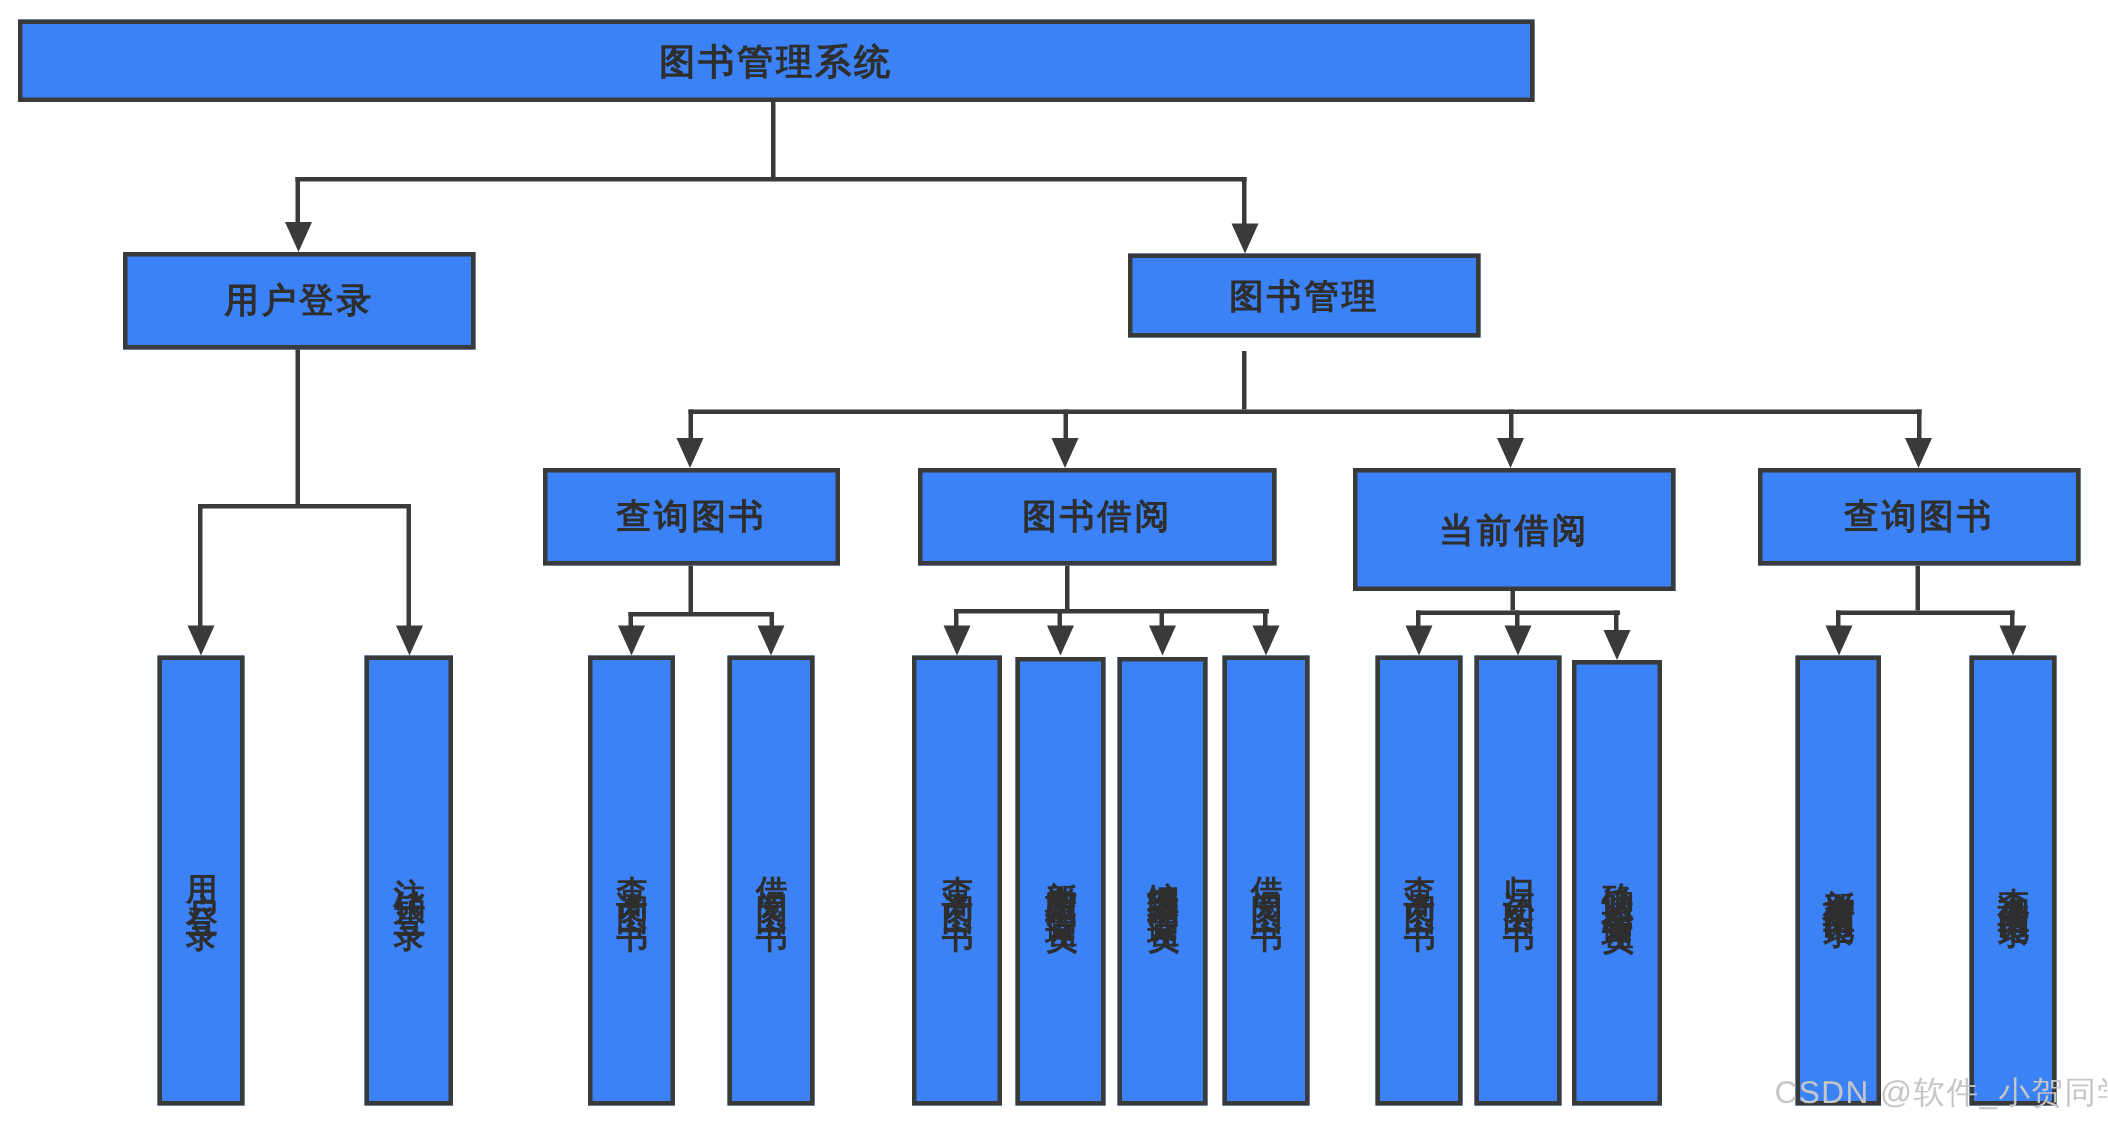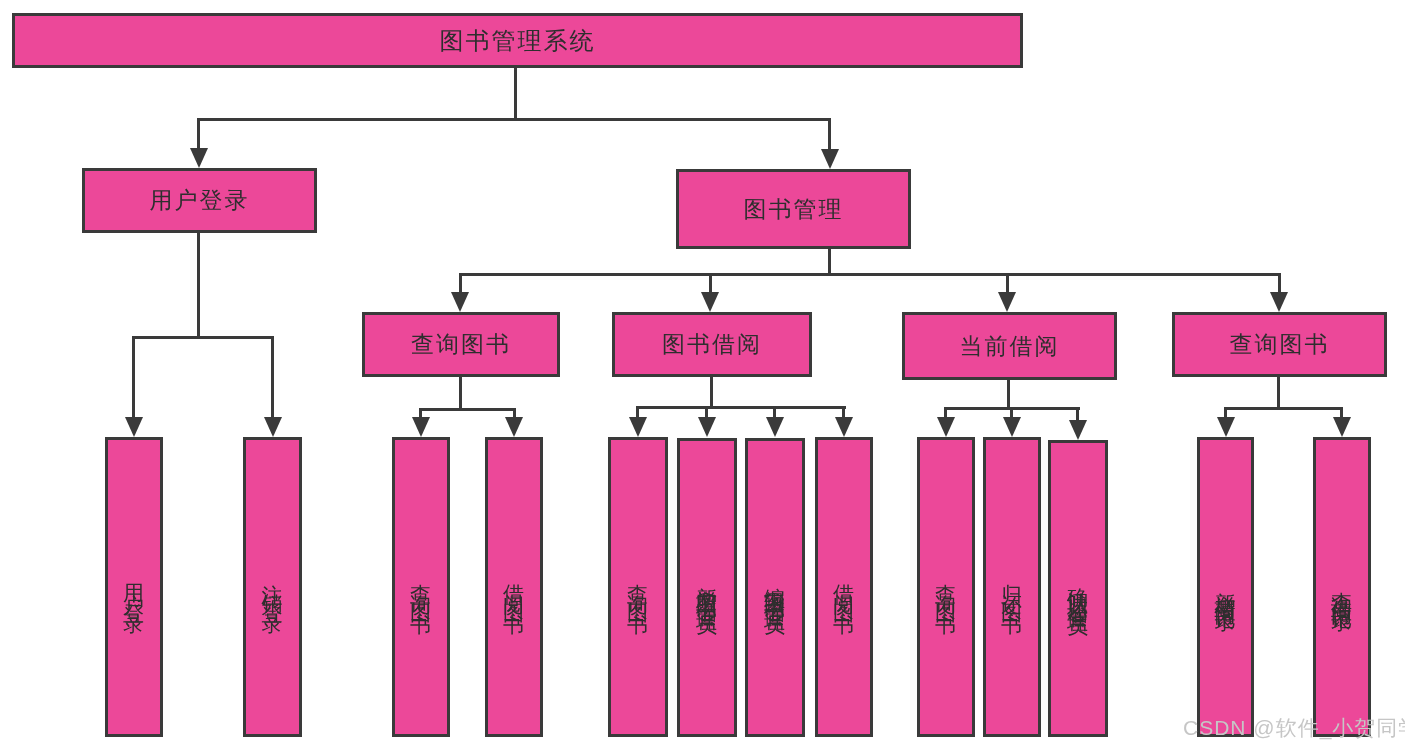--- a/index.html
+++ b/index.html
@@ -8,26 +8,27 @@
     width: 1405px;
     height: 747px;
     background: #ffffff;
     font-family: "Liberation Sans", sans-serif;
     overflow: hidden;
   }
   .box {
     position: absolute;
     box-sizing: border-box;
     border: 3px solid #3a3a3a;
-    background: #ec4899;
+    background: #3b82f6;
     color: #2e2e2e;
     display: flex;
     align-items: center;
     justify-content: center;
     z-index: 2;
+    font-weight: bold;
   }
   .box.h {
     font-size: 23px;
     letter-spacing: 2px;
     white-space: nowrap;
   }
   .box.root { font-size: 24px; }
   .box.v {
     writing-mode: vertical-rl;
     text-orientation: mixed;
@@ -71,43 +72,43 @@
   <div class="box h root" style="left:12px; top:13px; width:1011px; height:55px;">图书管理系统</div>
 
   <div class="vline" style="left:514px; top:68px; height:50px;"></div>
   <div class="hline" style="left:197px; top:118px; width:634px;"></div>
   <div class="vline" style="left:197px; top:118px; height:32px;"></div>
   <div class="arrow" style="left:190px; top:148px;"></div>
   <div class="vline" style="left:828px; top:118px; height:32px;"></div>
   <div class="arrow" style="left:821px; top:149px;"></div>
 
   <div class="box h" style="left:82px; top:168px; width:235px; height:65px;">用户登录</div>
-  <div class="box h" style="left:676px; top:169px; width:235px; height:80px;">图书管理</div>
+  <div class="box h" style="left:752px; top:169px; width:235px; height:56px;">图书管理</div>
 
   <div class="vline" style="left:197px; top:232px; height:104px;"></div>
   <div class="hline" style="left:132px; top:336px; width:142px;"></div>
   <div class="vline" style="left:132px; top:336px; height:83px;"></div>
   <div class="arrow" style="left:125px; top:417px;"></div>
   <div class="vline" style="left:271px; top:336px; height:83px;"></div>
   <div class="arrow" style="left:264px; top:417px;"></div>
 
   <div class="vline" style="left:828px; top:234px; height:39px;"></div>
   <div class="hline" style="left:459px; top:273px; width:822px;"></div>
   <div class="vline" style="left:459px; top:273px; height:21px;"></div>
   <div class="arrow" style="left:451px; top:292px;"></div>
   <div class="vline" style="left:709px; top:273px; height:21px;"></div>
   <div class="arrow" style="left:701px; top:292px;"></div>
   <div class="vline" style="left:1006px; top:273px; height:21px;"></div>
   <div class="arrow" style="left:998px; top:292px;"></div>
   <div class="vline" style="left:1278px; top:273px; height:21px;"></div>
   <div class="arrow" style="left:1270px; top:292px;"></div>
 
   <div class="box h" style="left:362px; top:312px; width:198px; height:65px;">查询图书</div>
-  <div class="box h" style="left:612px; top:312px; width:200px; height:65px;text-align:center;">图书借阅</div>
-  <div class="box h" style="left:902px; top:312px; width:215px; height:68px;">当前借阅</div>
+  <div class="box h" style="left:612px; top:312px; width:239px; height:65px;text-align:center;">图书借阅</div>
+  <div class="box h" style="left:902px; top:312px; width:215px; height:82px;">当前借阅</div>
   <div class="box h" style="left:1172px; top:312px; width:215px; height:65px;">查询图书</div>
 
   <div class="vline" style="left:459px; top:377px; height:31px;"></div>
   <div class="hline" style="left:419px; top:408px; width:97px;"></div>
   <div class="vline" style="left:419px; top:408px; height:11px;"></div>
   <div class="arrow" style="left:412px; top:417px;"></div>
   <div class="vline" style="left:513px; top:408px; height:11px;"></div>
   <div class="arrow" style="left:505px; top:417px;"></div>
 
   <div class="vline" style="left:710px; top:377px; height:29px;"></div>

